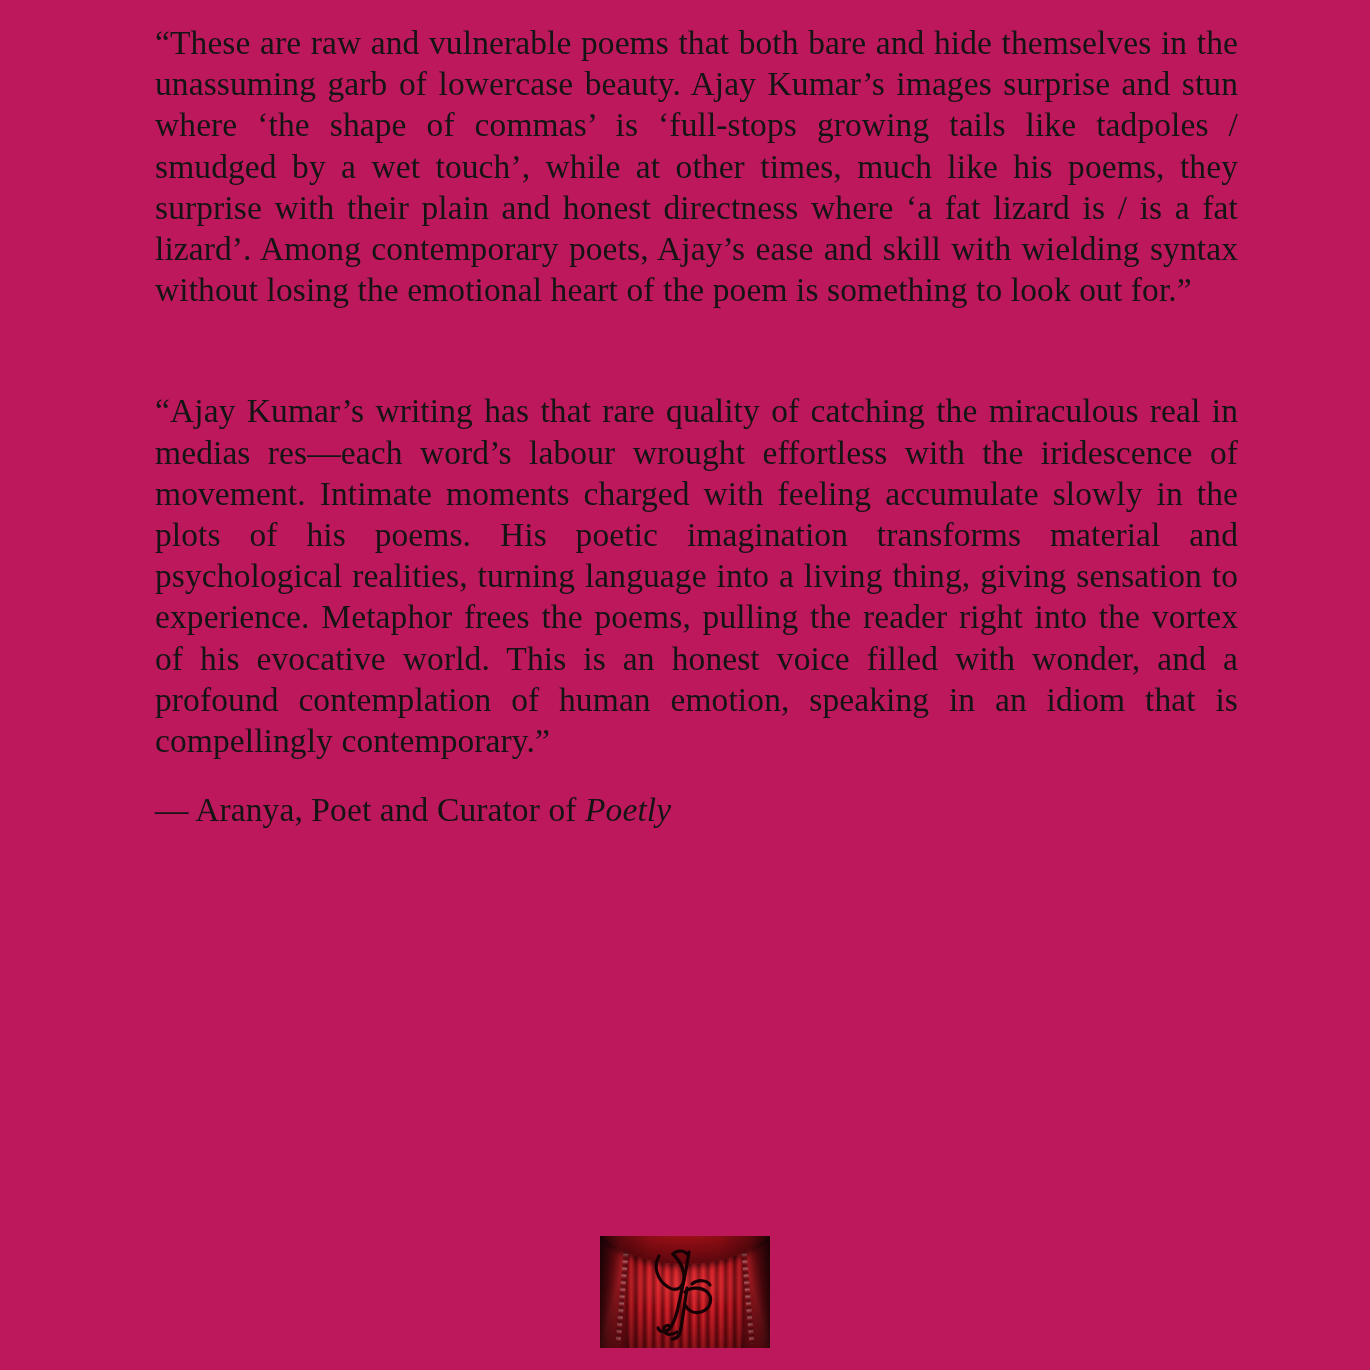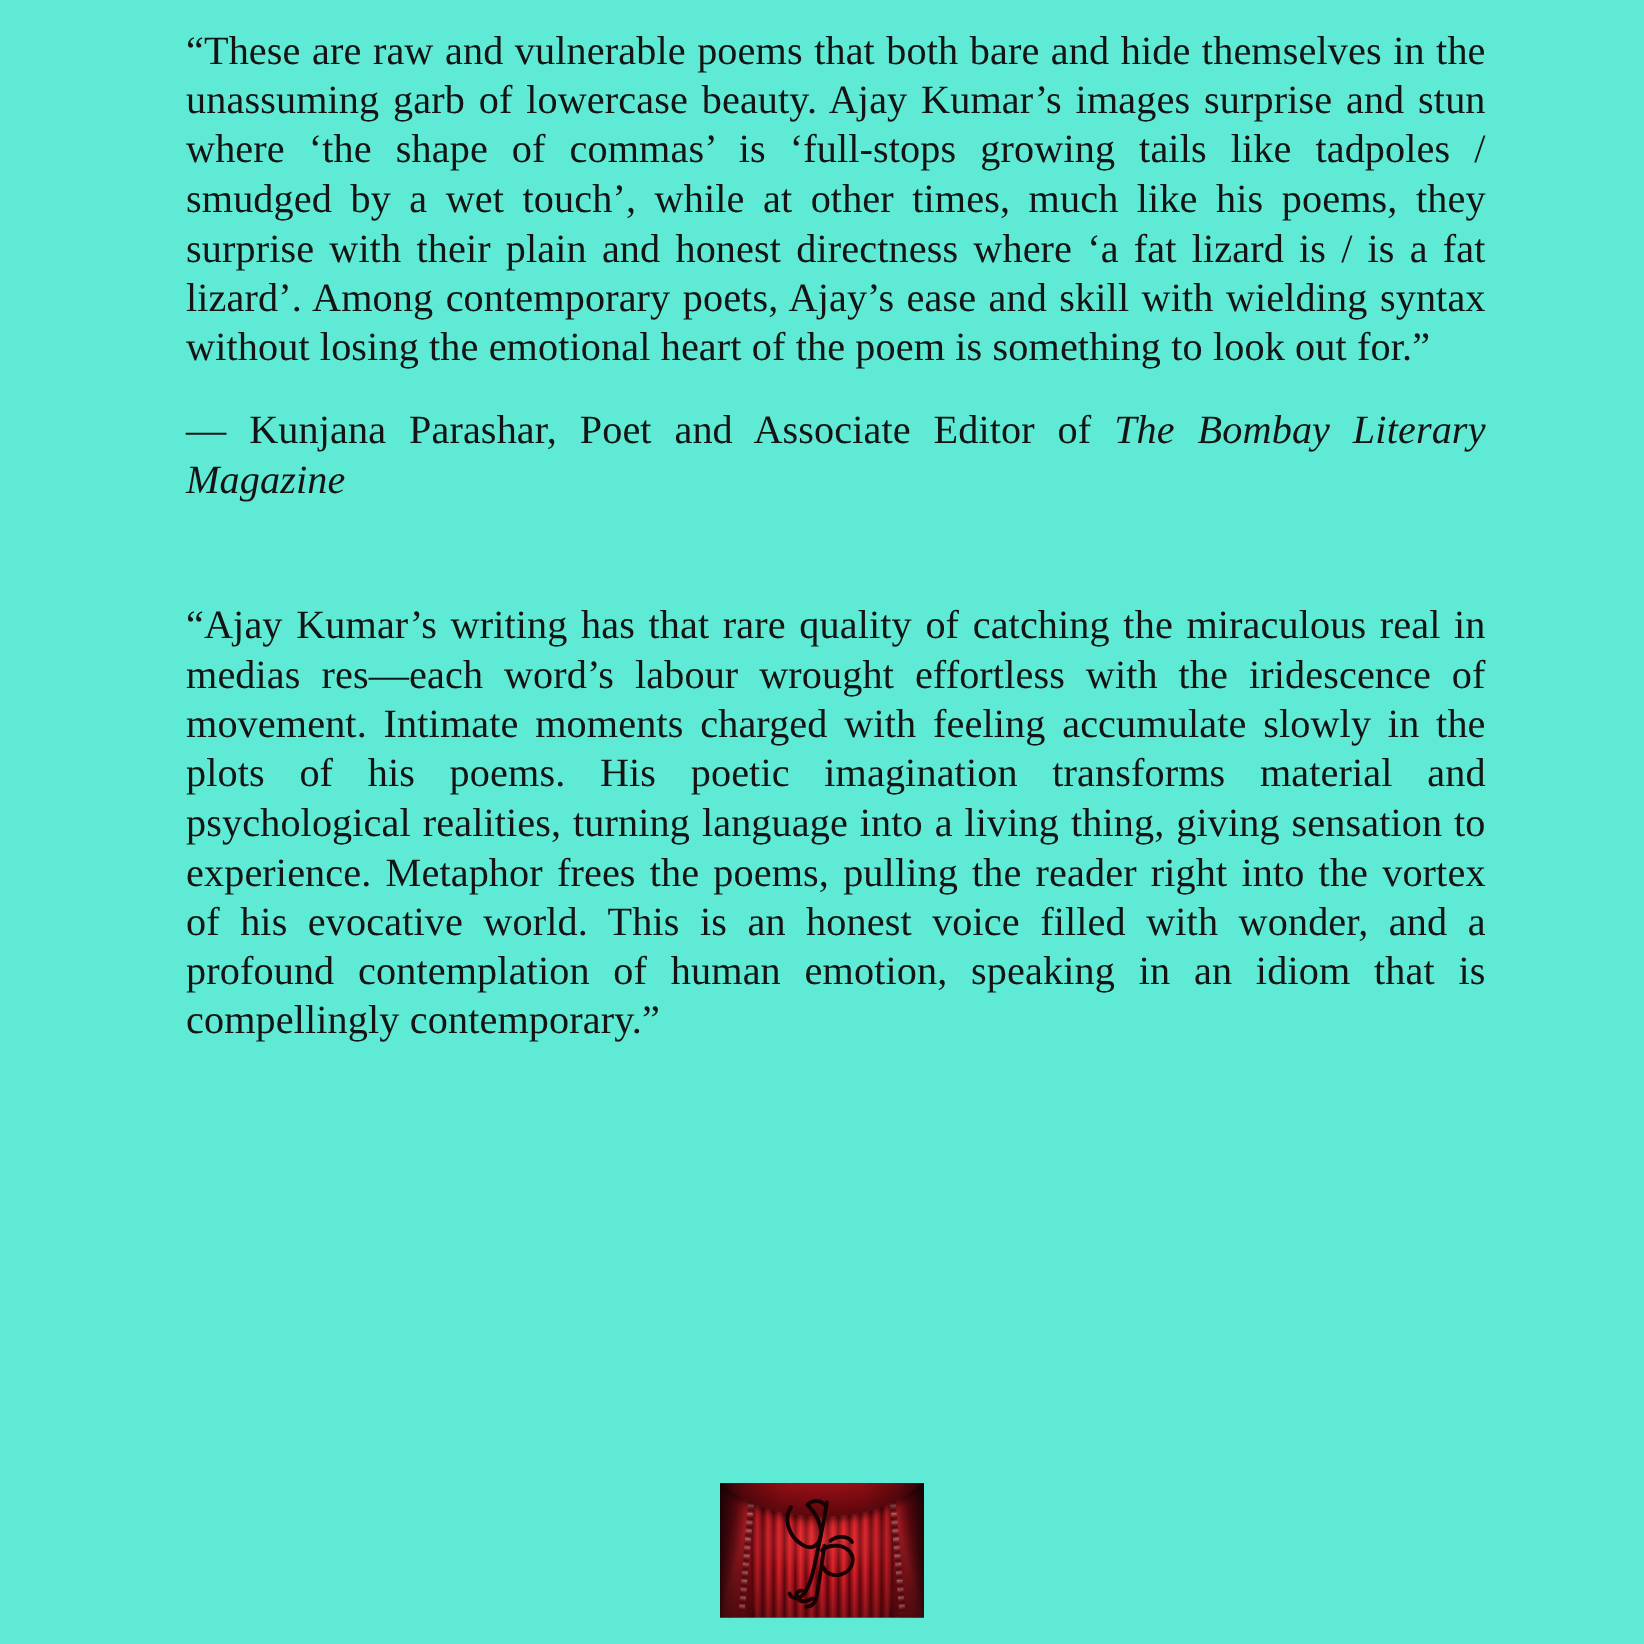--- a/index.html
+++ b/index.html
@@ -14,21 +14,21 @@
     overflow: hidden;
     position: relative;
   }
 
   .page {
     position: absolute;
     left: 0;
     top: 0;
     width: 1370px;
     height: 1370px;
-    background: #5eead4;
+    background: #be185d;
   }
 
   .content {
     position: absolute;
     left: 155px;
     top: 22px;
     width: 1083px;
   }
 
   .blurb-quote {
@@ -179,25 +179,25 @@
 </style>
 </head>
 <body>
 
 <div class="page">
 
   <div class="content">
 
     <div class="blurb-group">
       <p class="blurb-quote">“These are raw and vulnerable poems that both bare and hide themselves in the unassuming garb of lowercase beauty. Ajay Kumar’s images surprise and stun where ‘the shape of commas’ is ‘full-stops growing tails like tadpoles / smudged by a wet touch’, while at other times, much like his poems, they surprise with their plain and honest directness where ‘a fat lizard is / is a fat lizard’. Among contemporary poets, Ajay’s ease and skill with wielding syntax without losing the emotional heart of the poem is something to look out for.”</p>
-      <p class="blurb-attrib"><span>— Kunjana Parashar, Poet and Associate Editor of </span><span class="work">The Bombay Literary Magazine</span></p>
     </div>
 
     <div class="blurb-group">
       <p class="blurb-quote">“Ajay Kumar’s writing has that rare quality of catching the miraculous real in medias res—each word’s labour wrought effortless with the iridescence of movement. Intimate moments charged with feeling accumulate slowly in the plots of his poems. His poetic imagination transforms material and psychological realities, turning language into a living thing, giving sensation to experience. Metaphor frees the poems, pulling the reader right into the vortex of his evocative world. This is an honest voice filled with wonder, and a profound contemplation of human emotion, speaking in an idiom that is compellingly contemporary.”</p>
+      <p class="blurb-attrib"><span>— Aranya, Poet and Curator of </span><span class="work">Poetly</span></p>
     </div>
 
   </div>
 
   <div class="logo-wrap">
     <div class="logo">
       <div class="pleats"></div>
       <div class="sheen"></div>
       <div class="drape-l"></div>
       <div class="drape-r"></div>

